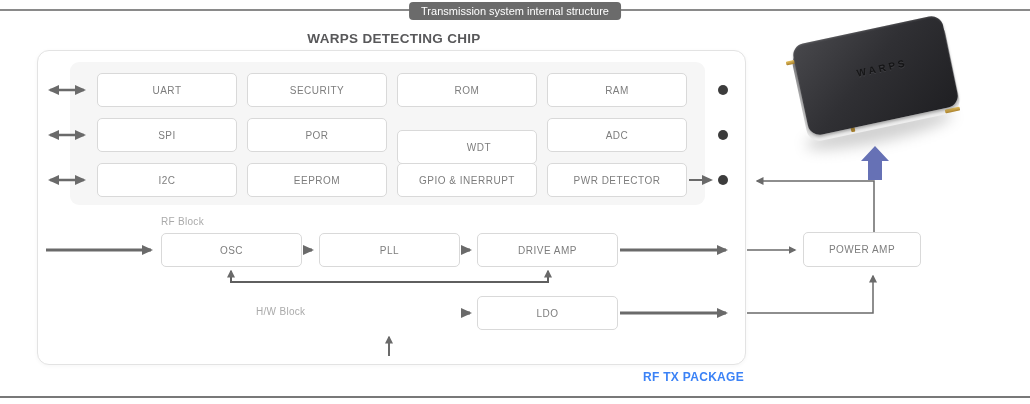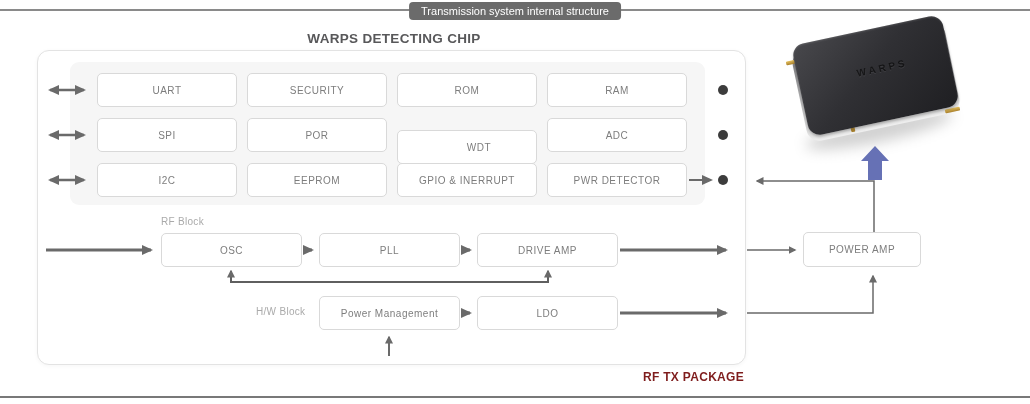--- a/index.html
+++ b/index.html
@@ -23,21 +23,21 @@
   .chip-bg{position:absolute;left:70px;top:62px;width:635px;height:143px;background:#f6f6f6;
        border-radius:9px;}
 
   .blk{position:absolute;width:140px;height:34px;background:#ffffff;border:1px solid #d9d9d9;
        border-radius:5px;display:flex;align-items:center;justify-content:center;
        font-size:10px;color:#7d7d7d;letter-spacing:0.5px;box-sizing:border-box;white-space:nowrap;}
 
   .section-label{position:absolute;font-size:10px;color:#aaaaaa;letter-spacing:0.3px;white-space:nowrap;}
 
   .package-label{position:absolute;left:744px;top:370px;transform:translateX(-100%);
-       font-size:12px;font-weight:bold;color:#7f1d1d;letter-spacing:0.3px;white-space:nowrap;}
+       font-size:12px;font-weight:bold;color:#3b82f6;letter-spacing:0.3px;white-space:nowrap;}
 
   svg.overlay{position:absolute;left:0;top:0;pointer-events:none;z-index:4;}
 
   
   .device{position:absolute;left:782px;top:22px;width:200px;height:135px;}
   .device-shadow{position:absolute;left:22px;top:96px;width:150px;height:24px;background:rgba(0,0,0,0.18);
        border-radius:50%;filter:blur(7px);transform:rotate(-12deg);}
   .device-base{position:absolute;left:16px;top:14px;width:156px;height:92px;border-radius:13px;
        transform:rotate(-12deg);background:linear-gradient(180deg,#77777a 0%,#d9d9d9 85%,#efefef 100%);}
   .pin{position:absolute;width:15px;height:4px;border-radius:1px;transform:rotate(-12deg);
@@ -83,21 +83,20 @@
   <div class="blk" style="left:247px;top:163px;">EEPROM</div>
   <div class="blk" style="left:397px;top:163px;">GPIO &amp; INERRUPT</div>
   <div class="blk" style="left:547px;top:163px;">PWR DETECTOR</div>
 
   <div class="section-label" style="left:161px;top:216px;">RF Block</div>
   <div class="blk" style="left:161px;top:233px;width:141px;">OSC</div>
   <div class="blk" style="left:319px;top:233px;width:141px;">PLL</div>
   <div class="blk" style="left:477px;top:233px;width:141px;">DRIVE AMP</div>
 
   <div class="section-label" style="left:209px;top:306px;padding-left:47px;">H/W Block</div>
-  <div class="blk" style="left:319px;top:296px;width:141px;">Power Management</div>
   <div class="blk" style="left:477px;top:296px;width:141px;">LDO</div>
 
   <div class="blk" style="left:803px;top:232px;width:118px;height:35px;">POWER AMP</div>
 
   <div class="package-label">RF TX PACKAGE</div>
 
   <svg class="overlay" width="1030" height="404" viewBox="0 0 1030 404">
     <defs>
       <marker id="ah" markerUnits="userSpaceOnUse" markerWidth="11" markerHeight="10" refX="9" refY="5" orient="auto-start-reverse">
         <path d="M0,0 L11,5 L0,10 z" fill="#6a6a6a"></path>

